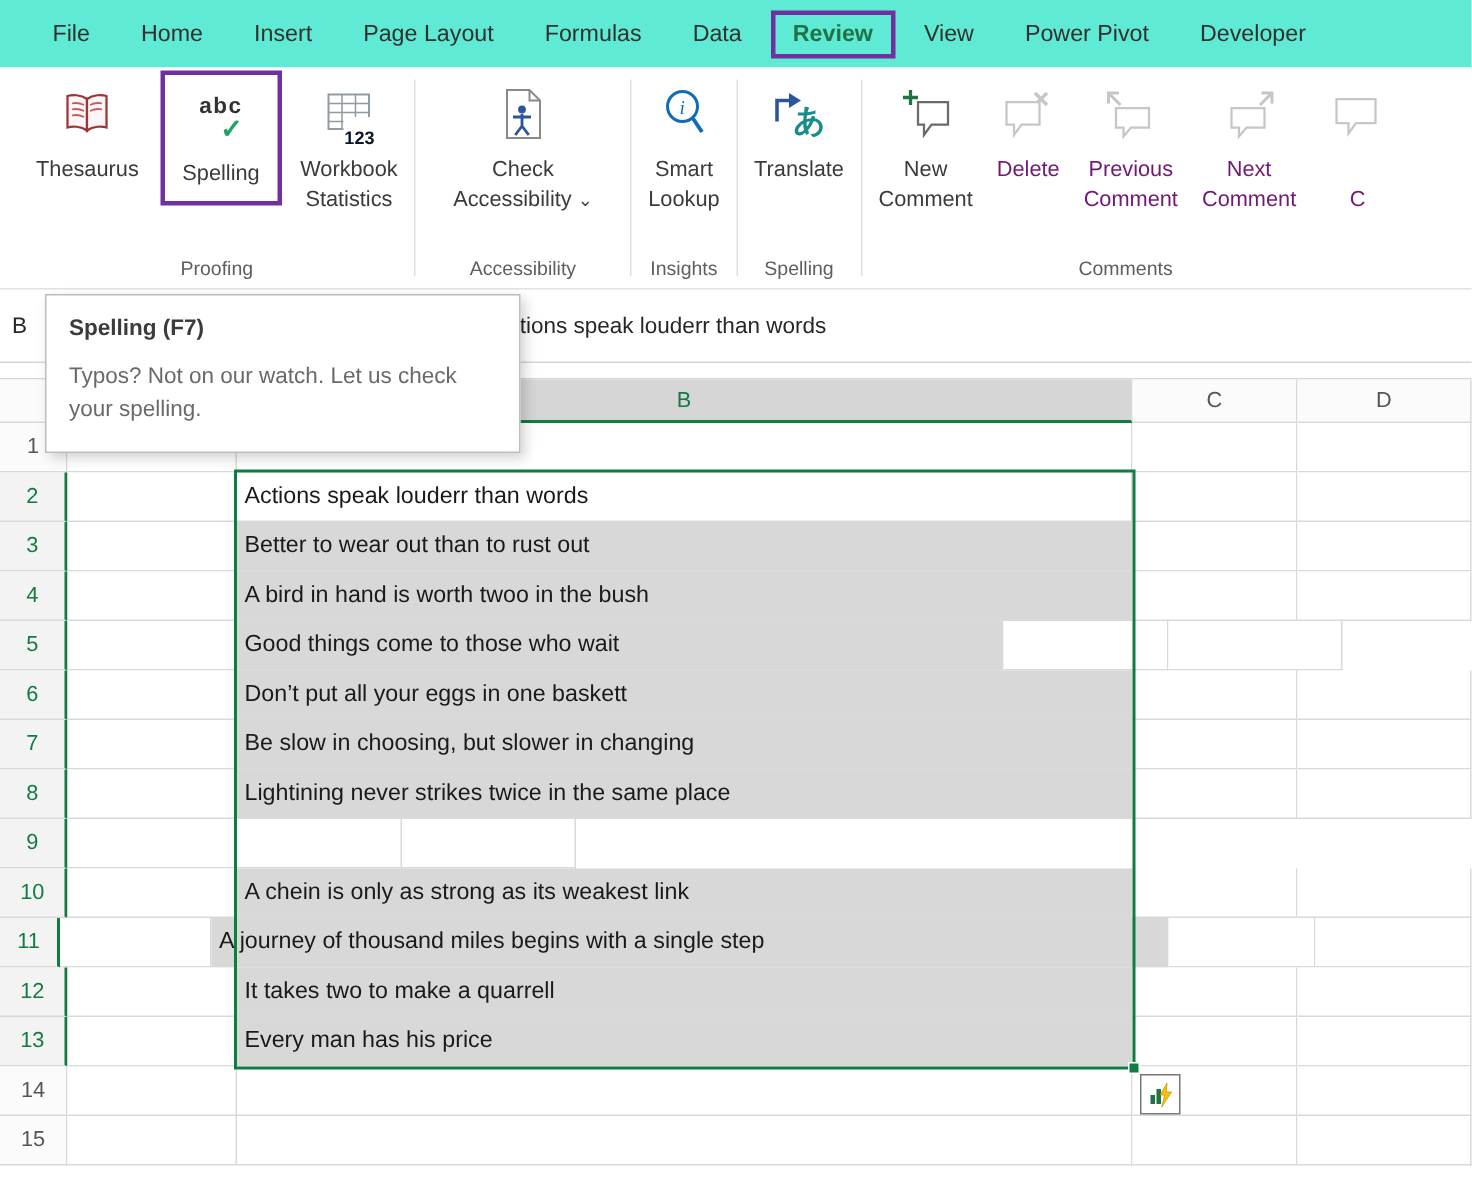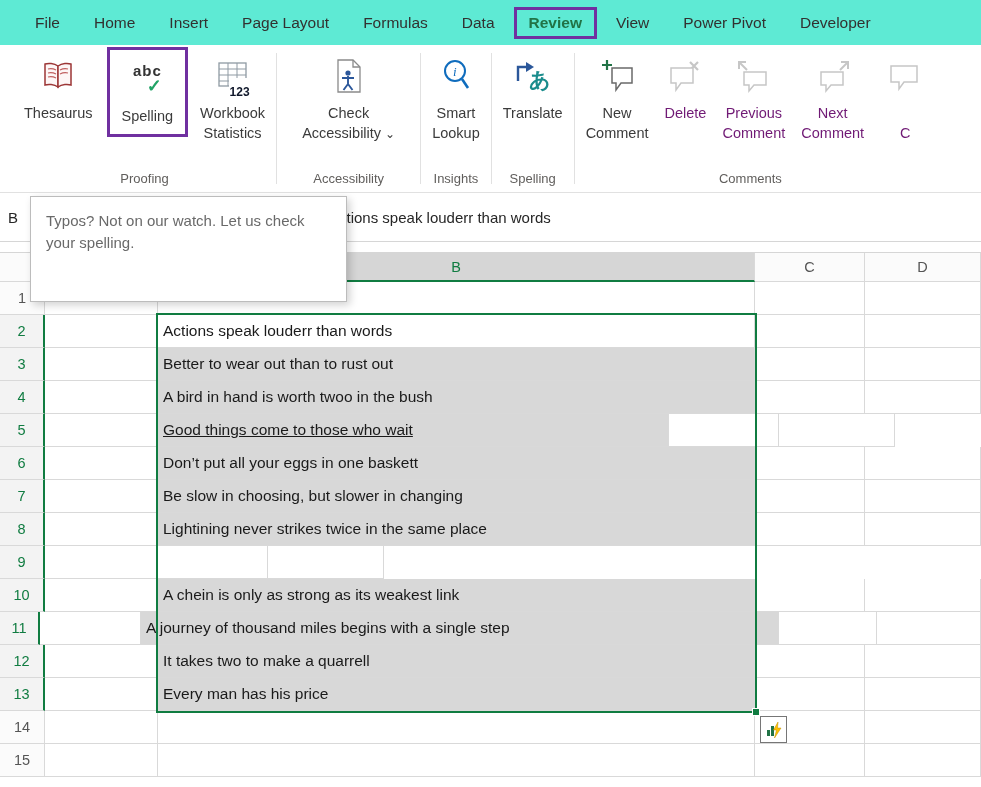--- a/index.html
+++ b/index.html
@@ -295,21 +295,21 @@
     <div class="grow">
       <div class="rh selected">4</div>
       <div class="cell" style="width: 113px;"></div>
       <div class="cell sel" style="width: 597px;">A bird in hand is worth twoo in the bush</div>
       <div class="cell" style="width: 110px;"></div>
       <div class="cell" style="width: 116px;"></div>
     </div>
     <div class="grow">
       <div class="rh selected">5</div>
       <div class="cell" style="width: 113px;"></div>
-      <div class="cell sel" style="width: 511px; text-decoration: underline;">Good things come to those who wait</div>
+      <div class="cell sel" style="width: 511px;">Good things come to those who wait</div>
       <div class="cell" style="width: 110px;"></div>
       <div class="cell" style="width: 116px;"></div>
     </div>
     <div class="grow">
       <div class="rh selected">6</div>
       <div class="cell" style="width: 113px;"></div>
       <div class="cell sel" style="width: 597px;">Don’t put all your eggs in one baskett</div>
       <div class="cell" style="width: 110px;"></div>
       <div class="cell" style="width: 116px;"></div>
     </div>
@@ -383,14 +383,15 @@
 
 <div class="qa">
   <svg width="18" height="18" viewBox="0 0 18 18">
     <path d="M2 15 V9 h3 v6 z" fill="#217346"></path>
     <path d="M6 15 V5 h3 v10 z" fill="#217346"></path>
     <path d="M13 1 l-4.5 8 h3 l-2 8 6.5-10 h-3.5 z" fill="#ffc000" stroke="#bf9000" stroke-width="0.5"></path>
   </svg>
 </div>
 
 <div class="tooltip">
+  <div class="tt-title">Spelling (F7)</div>
   <div class="tt-body">Typos? Not on our watch. Let us check your spelling.</div>
 </div>
 
 </body></html>

